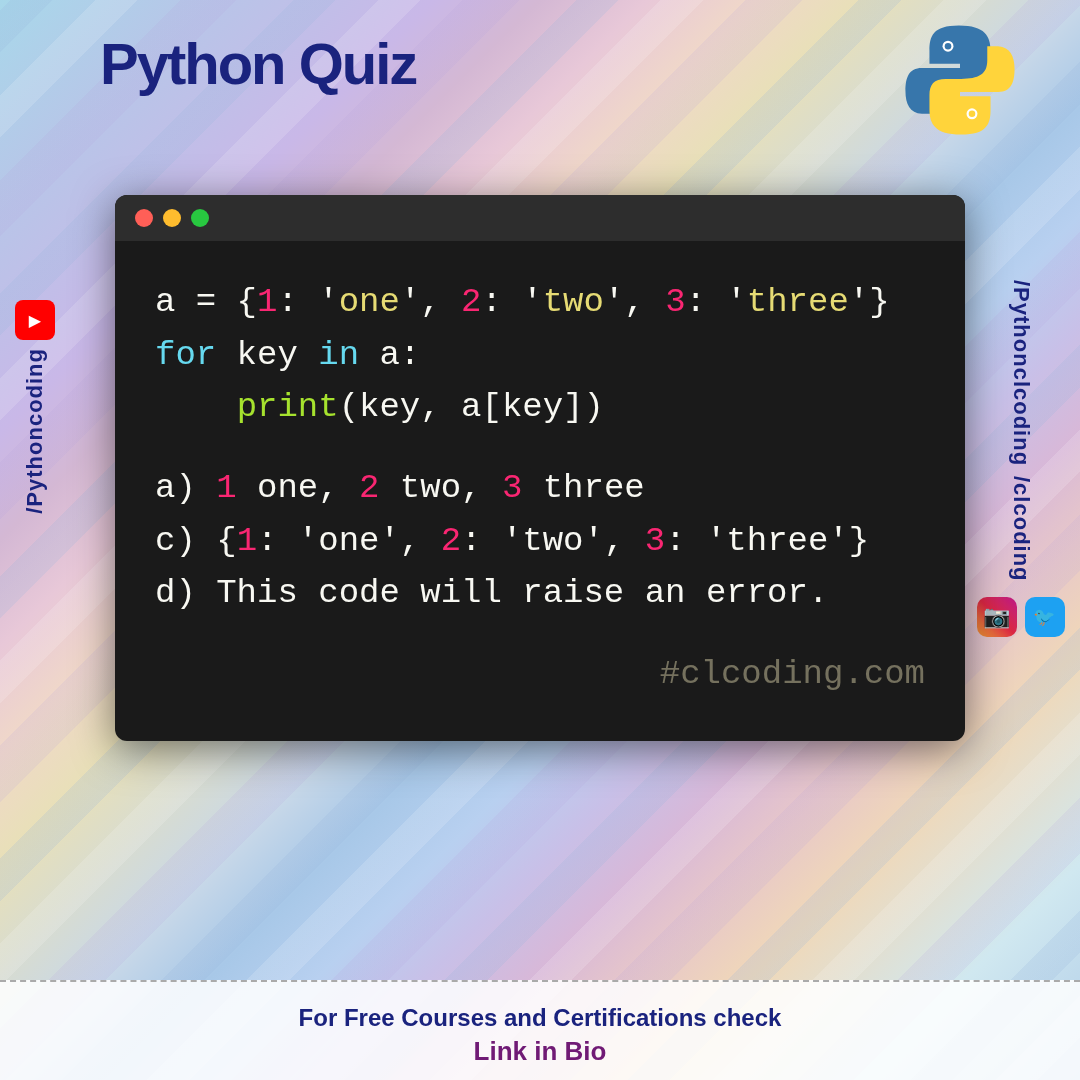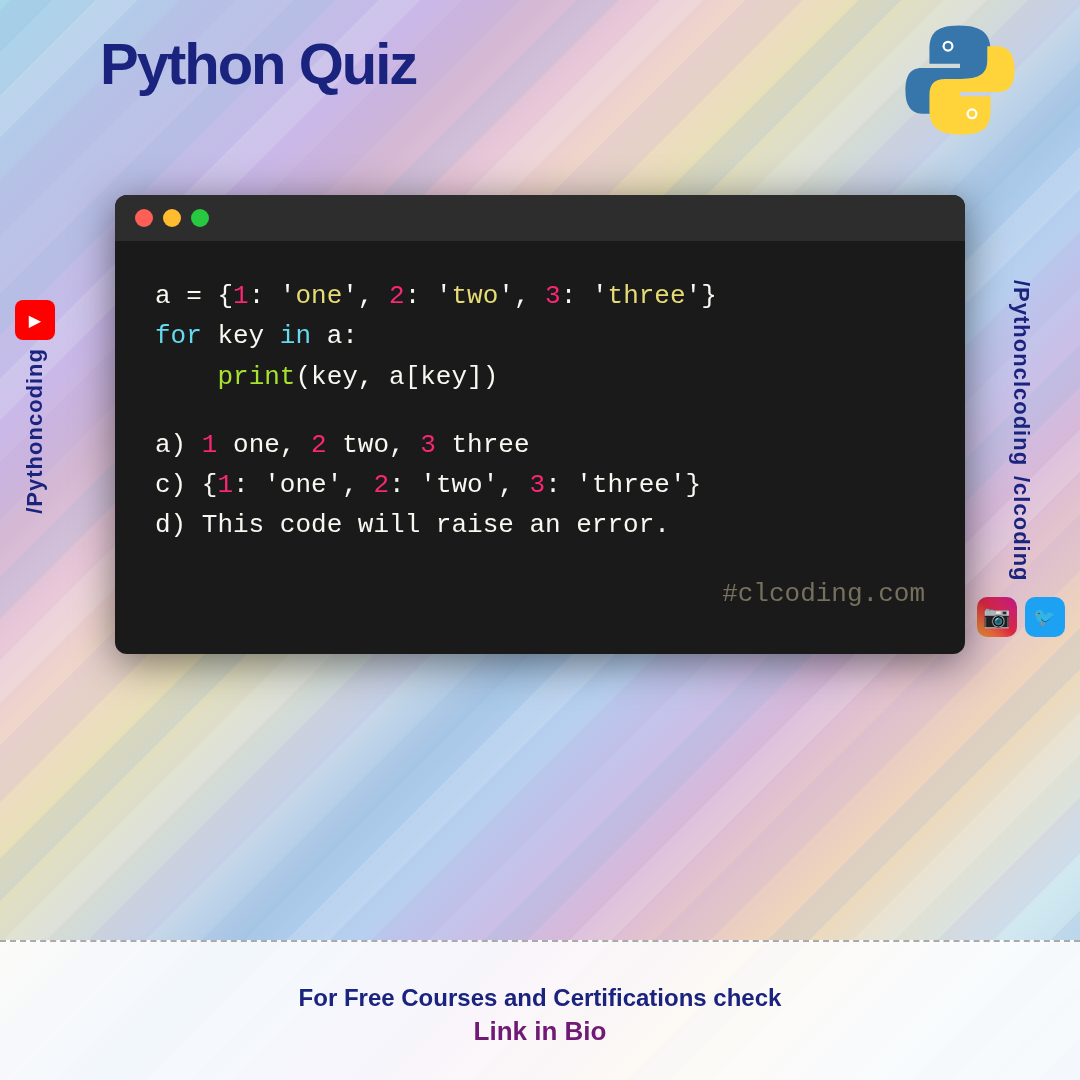--- a/index.html
+++ b/index.html
@@ -190,21 +190,21 @@
       border-radius: 50%;
     }
 
     .dot-red { background: #ff5f57; }
     .dot-yellow { background: #febc2e; }
     .dot-green { background: #28c840; }
 
     .code-body {
       padding: 35px 40px 40px 40px;
       font-family: 'Courier New', Courier, monospace;
-      font-size: 26px;
+      font-size: 34px;
       line-height: 1.55;
     }
 
     
     .c-white { color: #f8f8f2; }
     .c-blue { color: #66d9ef; }
     .c-green { color: #a6e22e; }
     .c-red { color: #f92672; }
     .c-yellow { color: #e6db74; }
     .c-comment { color: #75715e; text-align: right; }
@@ -218,21 +218,21 @@
       display: block;
       height: 28px;
     }
 
     
     .bottom-bar {
       position: absolute;
       bottom: 0;
       left: 0;
       right: 0;
-      height: 140px;
+      height: 100px;
       background: rgba(255,255,255,0.85);
       display: flex;
       flex-direction: column;
       align-items: center;
       justify-content: center;
       gap: 4px;
     }
 
     .bottom-dashed {
       position: absolute;

